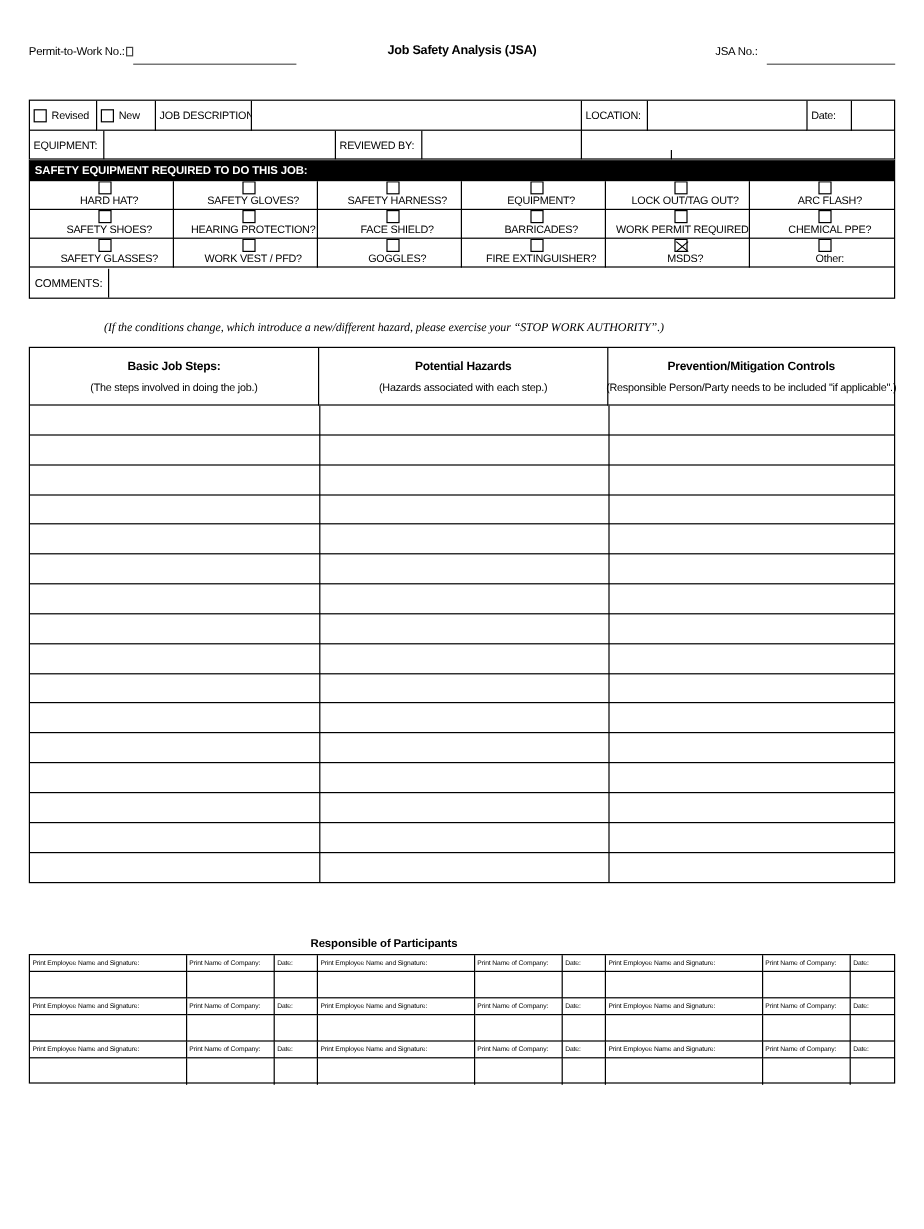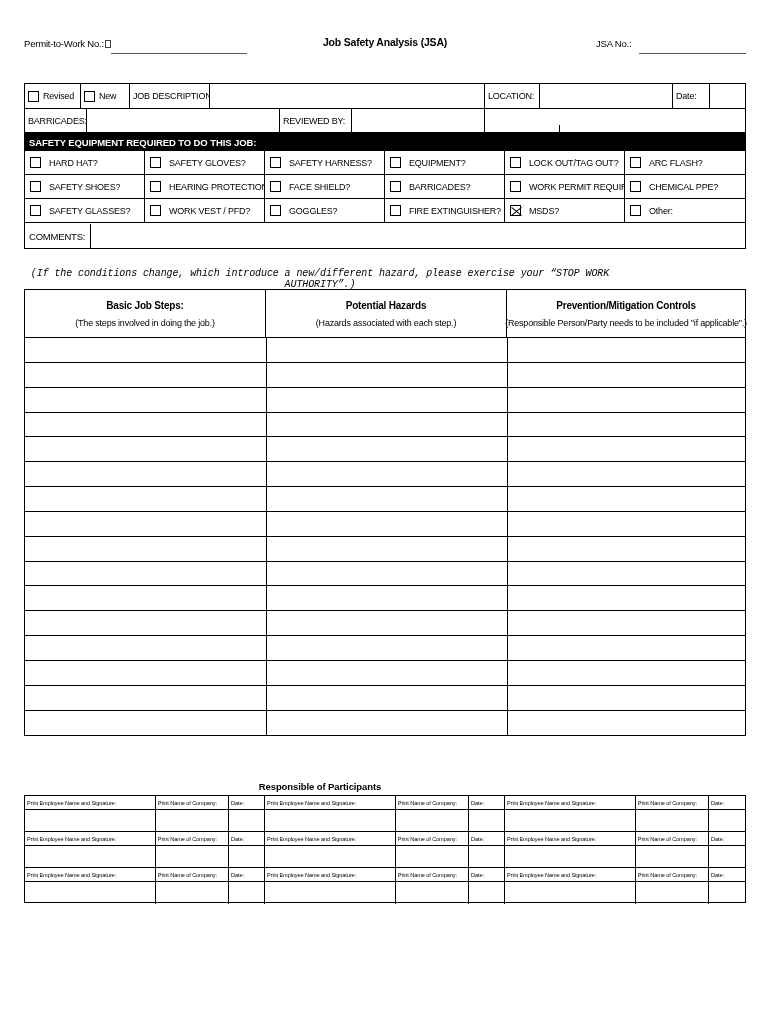--- a/index.html
+++ b/index.html
@@ -132,20 +132,21 @@
     position: absolute;
     border-right: 1.2px solid #000;
     border-bottom: 1.2px solid #000;
     display: flex;
     align-items: center;
     padding-left: 5px;
     font-size: 9px;
     letter-spacing: -0.2px;
     white-space: nowrap;
     overflow: hidden;
+    flex-direction: column;
   }
   .eq-cell .lbl { margin-left: 8px; }
   .eq-cell.last-col { border-right: none; }
   .comments-lbl {
     position: absolute;
     left: 0; bottom: 0;
     width: 66px; height: 24px;
     border-right: 1.2px solid #000;
     display: flex; align-items: center;
     padding-left: 4px;
@@ -156,21 +157,21 @@
     position: absolute;
     left: 66px; bottom: 0;
     right: 0; height: 24px;
   }
 
   
   .note {
     position: absolute;
     left: 0; right: 0; top: 268px;
     text-align: center;
-    font-family: Liberation Mono, monospace;
+    font-family: Liberation Serif, serif;
     font-style: italic;
     font-size: 10px;
     letter-spacing: -0.1px;
   }
 
   
   #jsa-table {
     left: 24px; top: 289px;
     width: 722px; height: 447px;
   }
@@ -262,21 +263,21 @@
       <span class="chk" id="chk-new"></span>
       <span class="lbl">New</span>
     </div>
     <div class="cell" style="left:105px;top:0;width:80px;height:25px;">JOB DESCRIPTION:</div>
     <div class="cell" style="left:185px;top:0;width:275px;height:25px;"></div>
     <div class="cell" style="left:460px;top:0;width:55px;height:25px;">LOCATION:</div>
     <div class="cell" style="left:515px;top:0;width:133px;height:25px;"></div>
     <div class="cell" style="left:648px;top:0;width:37px;height:25px;">Date:</div>
     <div class="cell nor" style="left:685px;top:0;width:35px;height:25px;"></div>
 
-    <div class="cell nob" style="left:0;top:25px;width:62px;height:24px;">BARRICADES:</div>
+    <div class="cell nob" style="left:0;top:25px;width:62px;height:24px;">EQUIPMENT:</div>
     <div class="cell nob" style="left:62px;top:25px;width:193px;height:24px;"></div>
     <div class="cell nob" style="left:255px;top:25px;width:72px;height:24px;">REVIEWED BY:</div>
     <div class="cell nob" style="left:327px;top:25px;width:133px;height:24px;"></div>
     <div class="cell nob" style="left:460px;top:25px;width:75px;height:24px;margin-top:16px;">APPROVED BY:</div>
     <div class="cell nob nor" style="left:535px;top:25px;width:185px;height:24px;"></div>
   </div>
 
   <div class="blk" id="safety-block">
     <div class="sect-bar">SAFETY EQUIPMENT REQUIRED TO DO THIS JOB:</div>
     <div id="eq-grid">

